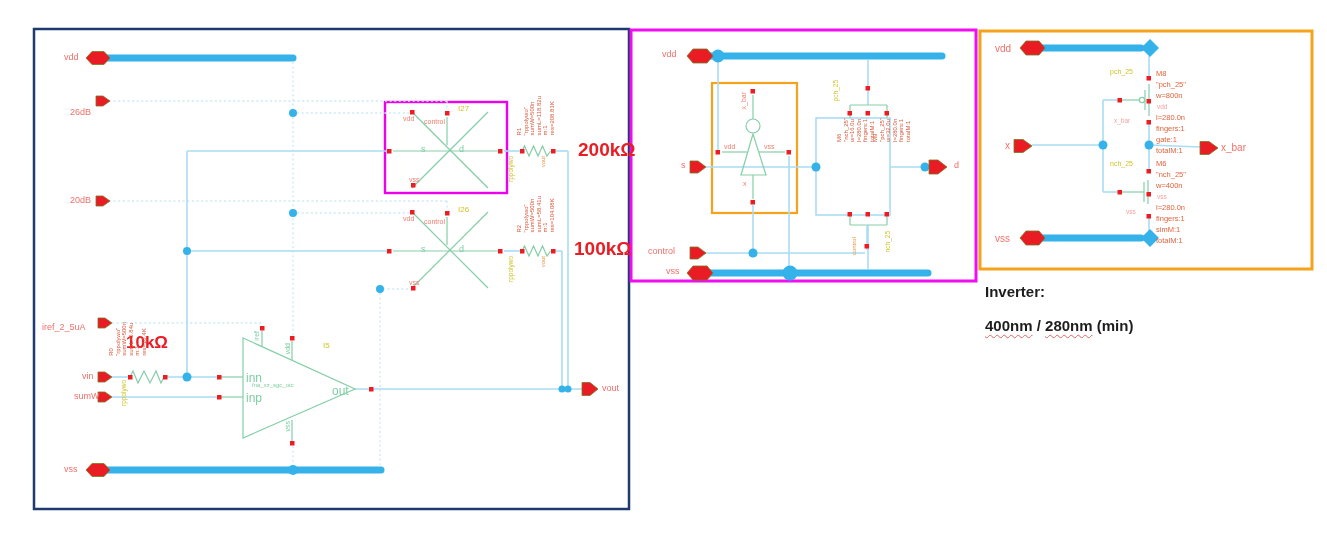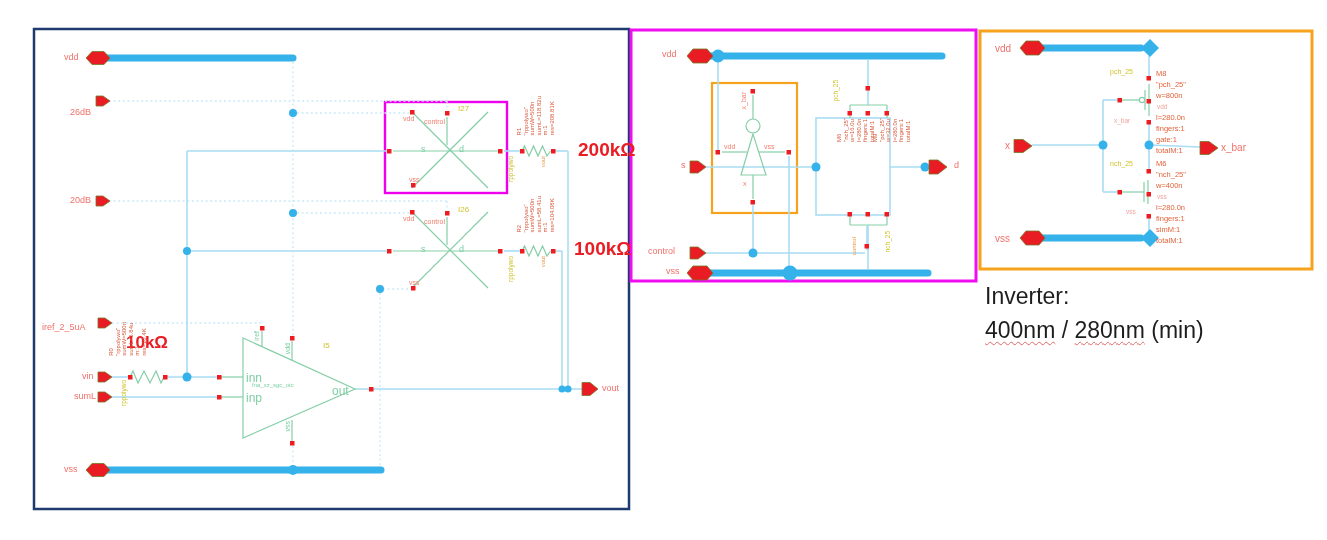--- a/index.html
+++ b/index.html
@@ -18,21 +18,21 @@
   .val2{font-size:17px;font-weight:bold;color:#ea1c24;}
   .pnk{font-size:6.5px;color:#f2a5a0;}
   .yh{font-size:7px;color:#cfc32b;}
   .v{writing-mode:vertical-rl;transform:rotate(180deg);white-space:pre-line;}
   .gv{font-size:7px;color:#7ecfa4;}
   .rv{font-size:7px;color:#ef8071;}
   .yv{font-size:6.5px;color:#cfc32b;}
   .ov{font-size:6px;color:#e8923f;}
   .props{font-size:6px;line-height:6.5px;color:#d8573a;}
   .hprops{font-size:7.5px;line-height:11px;color:#e2633c;white-space:pre-line;}
-  .cap{font-size:23px;color:#1d1d1d;}
+  .cap{font-size:15px;color:#1d1d1d;font-weight:bold;}
   .wavy{position:static;text-decoration:underline;text-decoration-style:wavy;
         text-decoration-color:#e06666;text-decoration-thickness:1px;text-underline-offset:3px;}
   .wire{stroke:#a9ddf3;stroke-width:1.6;fill:none;}
   .wired{stroke:#c9eaf8;stroke-width:1.3;stroke-dasharray:2 2.6;fill:none;}
   .rail{stroke:#35b2ea;stroke-width:7;stroke-linecap:round;fill:none;}
   .grn{stroke:#85cfa8;stroke-width:1.2;fill:none;}
   .sq{fill:#ee1b20;}
   .dot{fill:#35b2ea;}
   .pin{fill:#e91c23;stroke:#77772a;stroke-width:0.8;}
 </style>
@@ -251,21 +251,21 @@
       <polygon class="pin" points="1200,141.5 1209,141.5 1218,148 1209,154.5 1200,154.5"></polygon>
     </g>
   </g>
 </svg>
 
 <span class="pl" style="left:64px;top:52px">vdd</span>
 <span class="pl" style="left:70px;top:107px">26dB</span>
 <span class="pl" style="left:70px;top:195px">20dB</span>
 <span class="pl" style="left:42px;top:322px">iref_2_5uA</span>
 <span class="pl" style="left:82px;top:371px">vin</span>
-<span class="pl" style="left:74px;top:391px">sumL</span>
+<span class="pl" style="left:74px;top:391px">sumW</span>
 <span class="pl" style="left:64px;top:464px">vss</span>
 <span class="pl" style="left:602px;top:383px">vout</span>
 <span class="val" style="left:578px;top:139px">200kΩ</span>
 <span class="val" style="left:574px;top:238px">100kΩ</span>
 <span class="val2" style="left:126px;top:333px">10kΩ</span>
 <span class="yel" style="left:458px;top:104px">I27</span>
 <span class="yel" style="left:458px;top:205px">I26</span>
 <span class="yel" style="left:323px;top:341px">I5</span>
 <span class="rsm" style="left:403px;top:115px">vdd</span>
 <span class="rsm" style="left:424px;top:118px">control</span>

